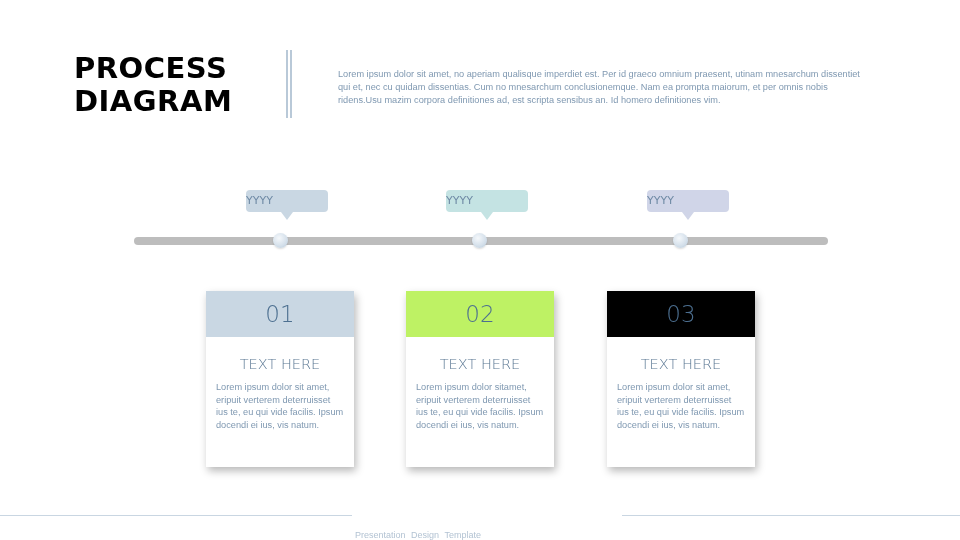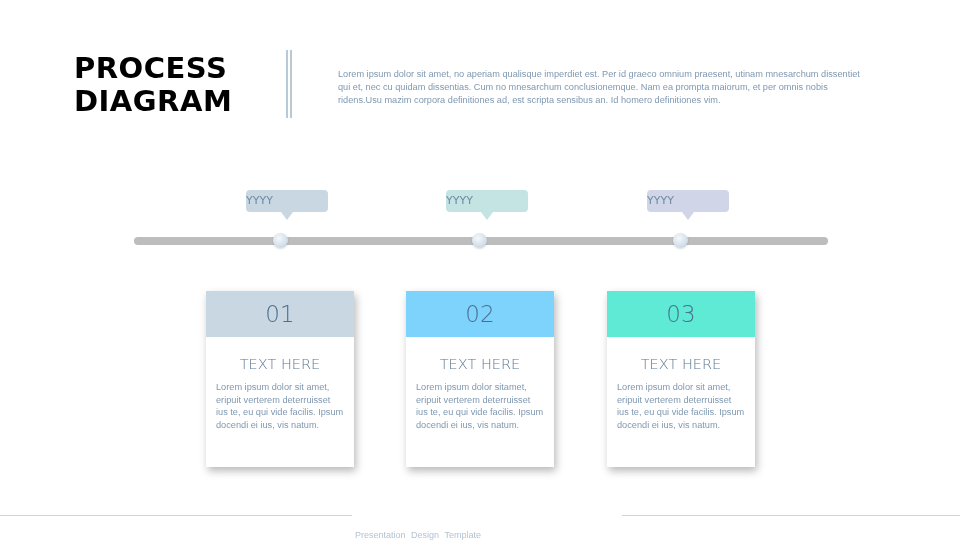--- a/index.html
+++ b/index.html
@@ -46,25 +46,25 @@
 <div class="node" style="left:273px"></div>
 <div class="node" style="left:472px"></div>
 <div class="node" style="left:673px"></div>
 
 <div class="card" style="left:206px">
   <div class="card-head" style="background:#c9d7e3">01</div>
   <div class="card-title">TEXT HERE</div>
   <div class="card-text">Lorem ipsum dolor sit amet, eripuit verterem deterruisset ius te, eu qui vide facilis. Ipsum docendi ei ius, vis natum.</div>
 </div>
 <div class="card" style="left:406px">
-  <div class="card-head" style="background:#7dd3fc">02</div>
+  <div class="card-head" style="background:#bef264">02</div>
   <div class="card-title">TEXT HERE</div>
   <div class="card-text">Lorem ipsum dolor sitamet, eripuit verterem deterruisset ius te, eu qui vide facilis. Ipsum docendi ei ius, vis natum.</div>
 </div>
 <div class="card" style="left:607px">
-  <div class="card-head" style="background:#5eead4">03</div>
+  <div class="card-head" style="background:#000000">03</div>
   <div class="card-title">TEXT HERE</div>
   <div class="card-text">Lorem ipsum dolor sit amet, eripuit verterem deterruisset ius te, eu qui vide facilis. Ipsum docendi ei ius, vis natum.</div>
 </div>
 
 <div class="footline" style="left:0;width:352px"></div>
 <div class="footline" style="left:622px;width:338px"></div>
 <div class="footer">Presentation Design Template</div>
 
 </body></html>

